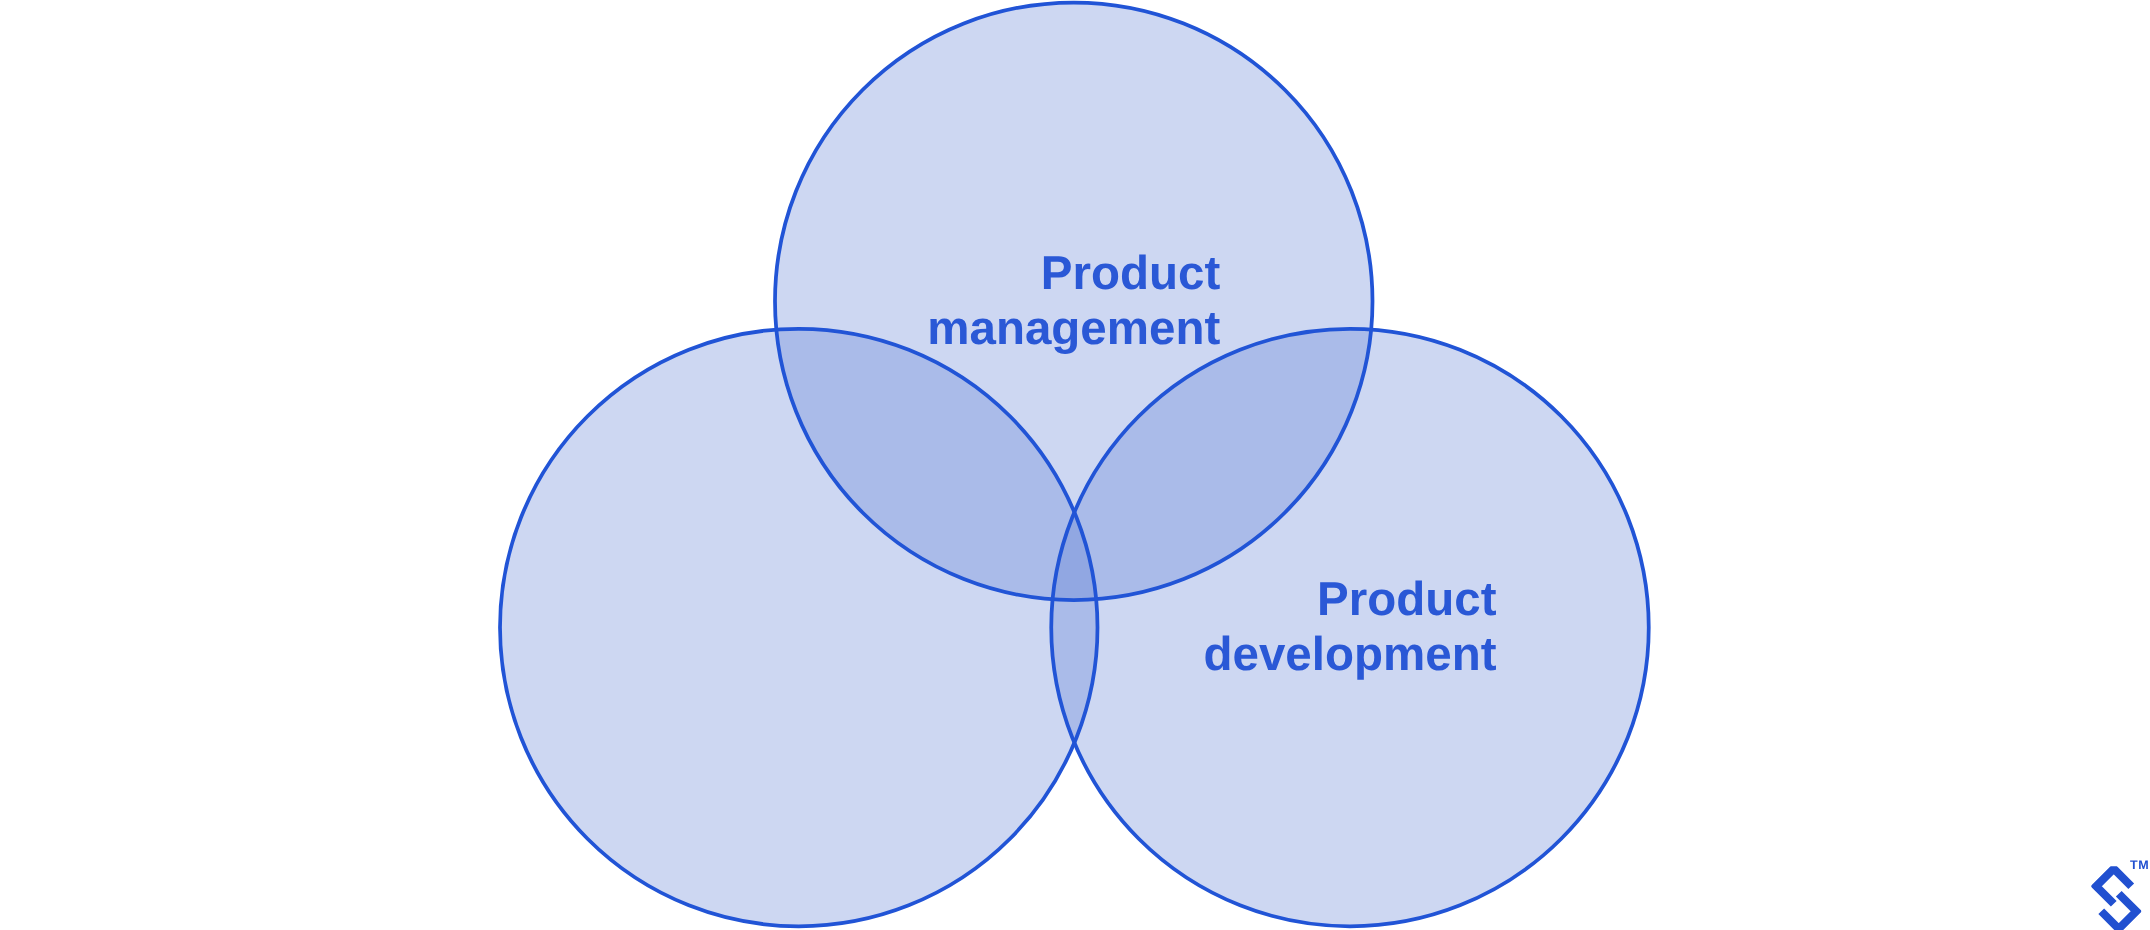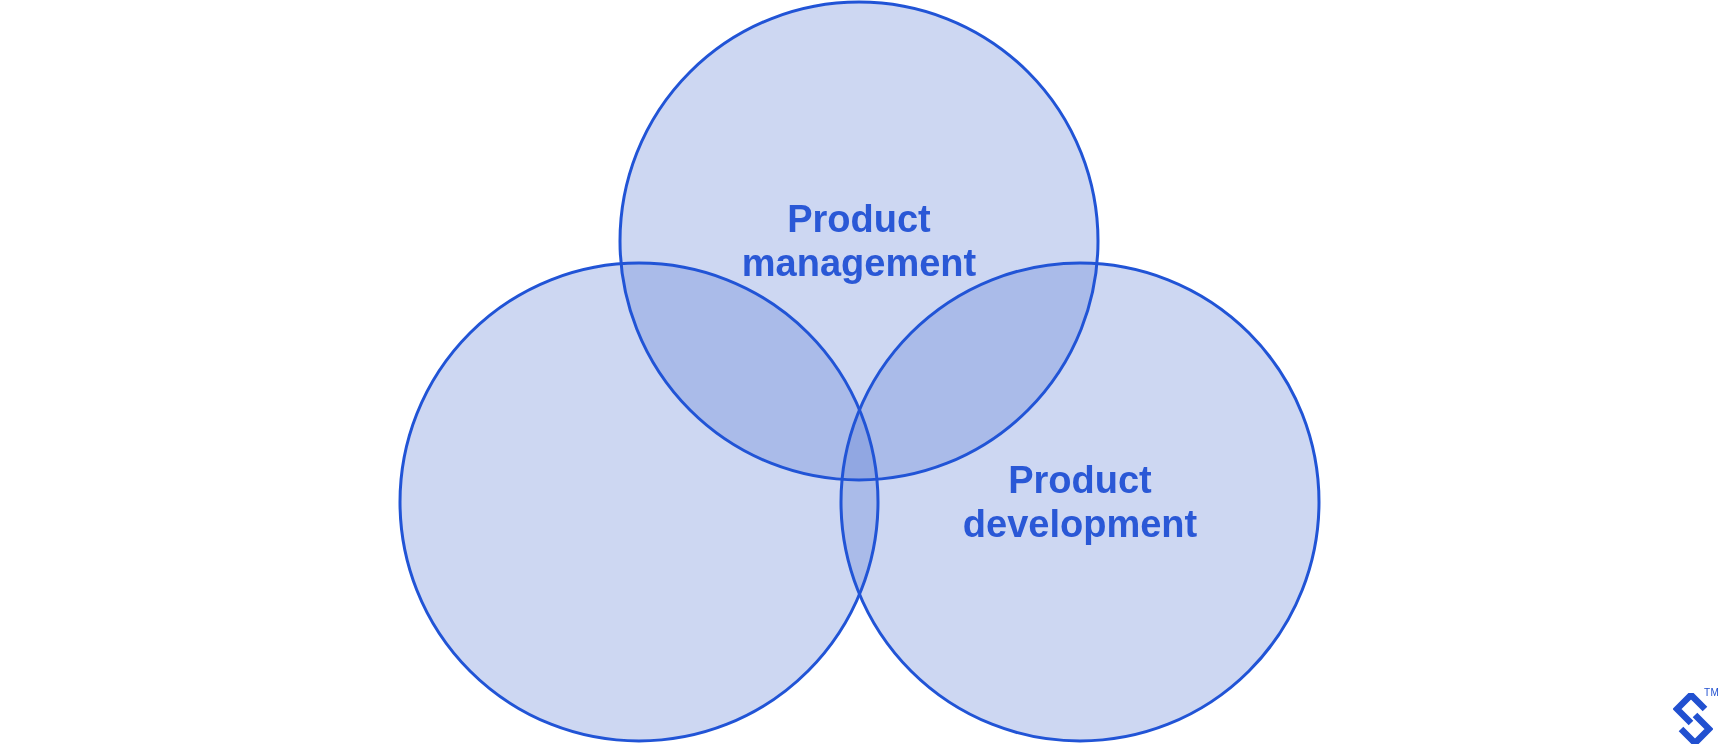--- a/index.html
+++ b/index.html
@@ -32,21 +32,21 @@
   }
   .voutline {
     fill: none;
     stroke: #2154d6;
     stroke-width: 3;
   }
   .vlabel {
     position: absolute;
     transform: translate(-50%, -50%);
     white-space: pre-line;
-    text-align: center;
+    text-align: right;
     font-size: 38px;
     line-height: 44px;
     font-weight: 700;
     letter-spacing: 0px;
     color: #2a58d6;
   }
   .logo-wrap {
     position: absolute;
     left: 1673px;
     top: 687px;
@@ -64,21 +64,21 @@
   .logo-mark polyline {
     fill: none;
     stroke: #2150d0;
     stroke-width: 6.5;
   }
   .tm {
     position: absolute;
     left: 31px;
     top: 0;
     font-size: 10px;
-    font-weight: 400;
+    font-weight: 700;
     letter-spacing: 0.5px;
     color: #2150d0;
   }
 </style>
 </head>
 <body>
 
 <div class="stage">
 
   <svg class="venn-svg" viewBox="0 0 1720 744" xmlns="http://www.w3.org/2000/svg">

